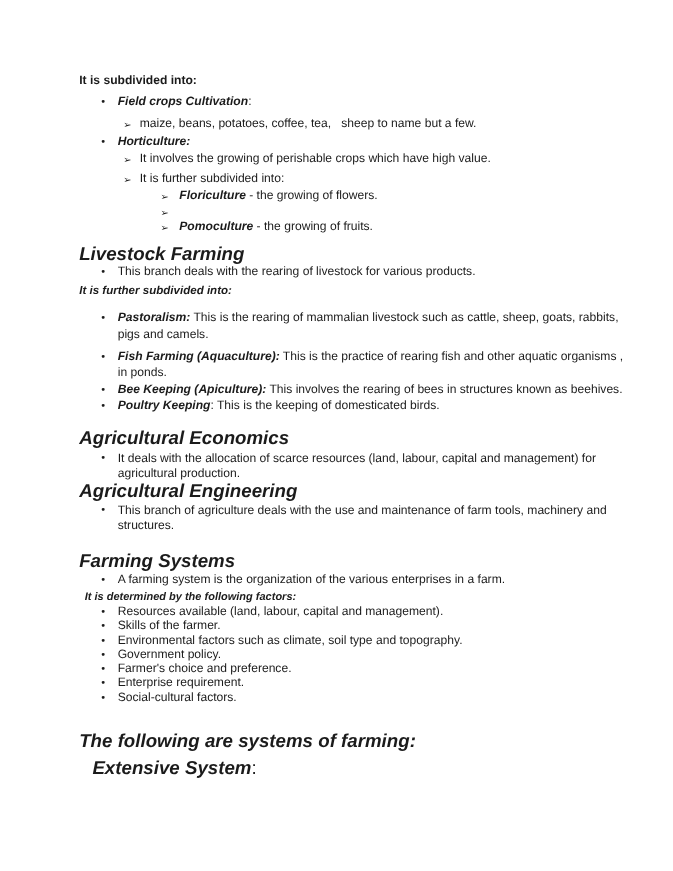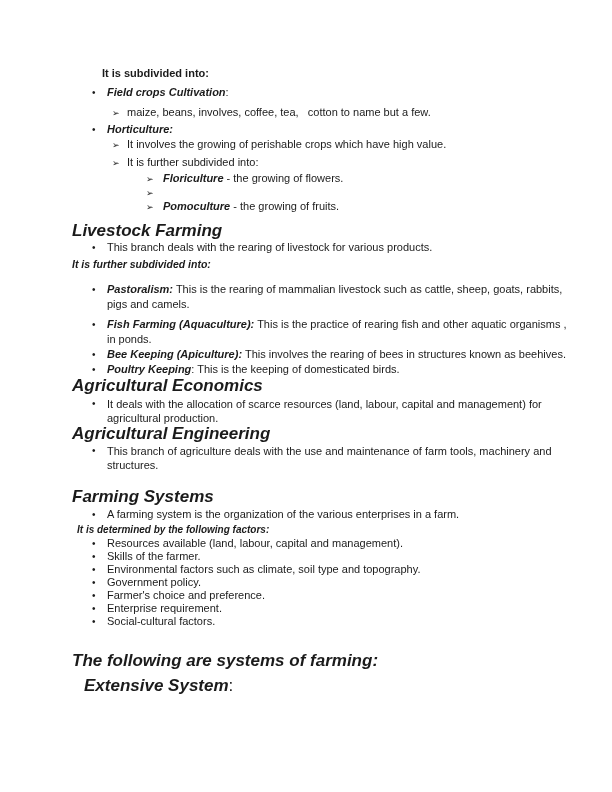--- a/index.html
+++ b/index.html
@@ -21,45 +21,45 @@
   .h{font-weight:bold;font-style:italic;font-size:17px;line-height:18px;}
   .note{font-weight:bold;font-style:italic;font-size:10.5px;line-height:14px;}
   .row{display:flex;align-items:flex-start;}
   .row .t{flex:1;}
   
   .m1{width:15px;margin-left:20px;flex:0 0 auto;font-size:10px;}
   
   .m2{width:15px;margin-left:40px;flex:0 0 auto;font-size:9px;padding-top:1px;}
   
   .m3{width:17px;margin-left:74px;flex:0 0 auto;font-size:9px;padding-top:1px;}
-  .indent1{margin-left:30px;}
+  .indent1{margin-left:0;}
   .indent-half{margin-left:5px;}
   .tight{line-height:13px;}
   .lh14{line-height:14px;}
   
   .mt1{margin-top:4px;} .mt2{margin-top:5px;} .mt3{margin-top:1px;}
   .mt4{margin-top:2px;} .mt8{margin-top:8px;} .mt11{margin-top:11px;}
-  .mt13{} .mt16{margin-top:16px;} .mt10{margin-top:24px;}
+  .mt13{margin-top:13px;} .mt16{margin-top:16px;} .mt10{margin-top:24px;}
   .mt7{margin-top:7px;margin-left:12px;} .mt5{margin-top:5px;}
   .w-econ{max-width:470px;}
 </style>
 </head>
 <body>
 
 <div class="page">
 
   <div class="b indent1 txt">It is subdivided into:</div>
 
   <div class="row mt1">
     <span class="m1">•</span>
     <span class="t txt"><span class="bi">Field crops Cultivation</span><span>:</span></span>
   </div>
   <div class="row mt2">
     <span class="m2">➢</span>
-    <span class="t txt">maize, beans, involves, coffee, tea,   cotton to name but a few.</span>
+    <span class="t txt">maize, beans, potatoes, coffee, tea,   sheep to name but a few.</span>
   </div>
 
   <div class="row mt3">
     <span class="m1">•</span>
     <span class="t txt bi">Horticulture:</span>
   </div>
   <div class="row">
     <span class="m2">➢</span>
     <span class="t txt">It involves the growing of perishable crops which have high value.</span>
   </div>

